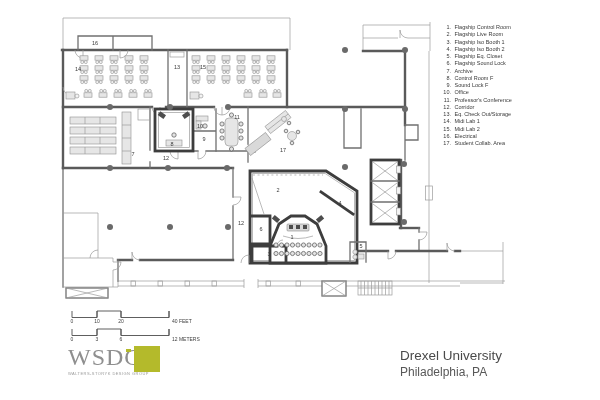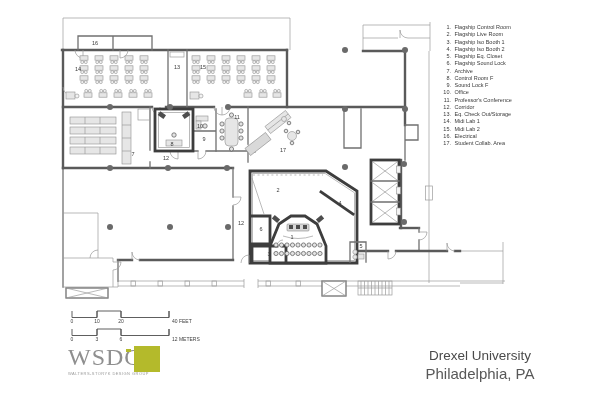--- a/index.html
+++ b/index.html
@@ -36,23 +36,23 @@
 
   
   .logo{position:absolute;left:68px;top:345px;width:130px;height:34px;}
   .logo-text{font-family:"Liberation Serif",serif;font-size:24px;line-height:25px;
              color:#8f8f8f;letter-spacing:1px;}
   .logo-dash{position:absolute;left:58px;top:4px;width:5px;height:3px;}
   .logo-tag{font-size:4px;color:#9b9b9b;letter-spacing:0.45px;margin-top:0.5px;white-space:nowrap;}
   .logo-square{position:absolute;left:66px;top:1px;width:26px;height:26px;}
 
   
-  .footer{position:absolute;left:400px;top:348px;width:160px;text-align:center;}
+  .footer{position:absolute;left:400px;top:348px;width:160px;}
   .proj{font-size:13.5px;color:#4a4a4a;}
-  .loc{font-size:15px;color:#585858;margin-top:2px;}
+  .loc{font-size:12px;color:#585858;margin-top:2px;}
 </style>
 </head>
 <body>
 
 <div class="canvas">
 
   <svg class="plan" width="600" height="400" viewBox="0 0 600 400">
     <defs>
       <g id="ws">
         <rect x="-4" y="-2.2" width="8" height="4.4" class="furn"></rect>

